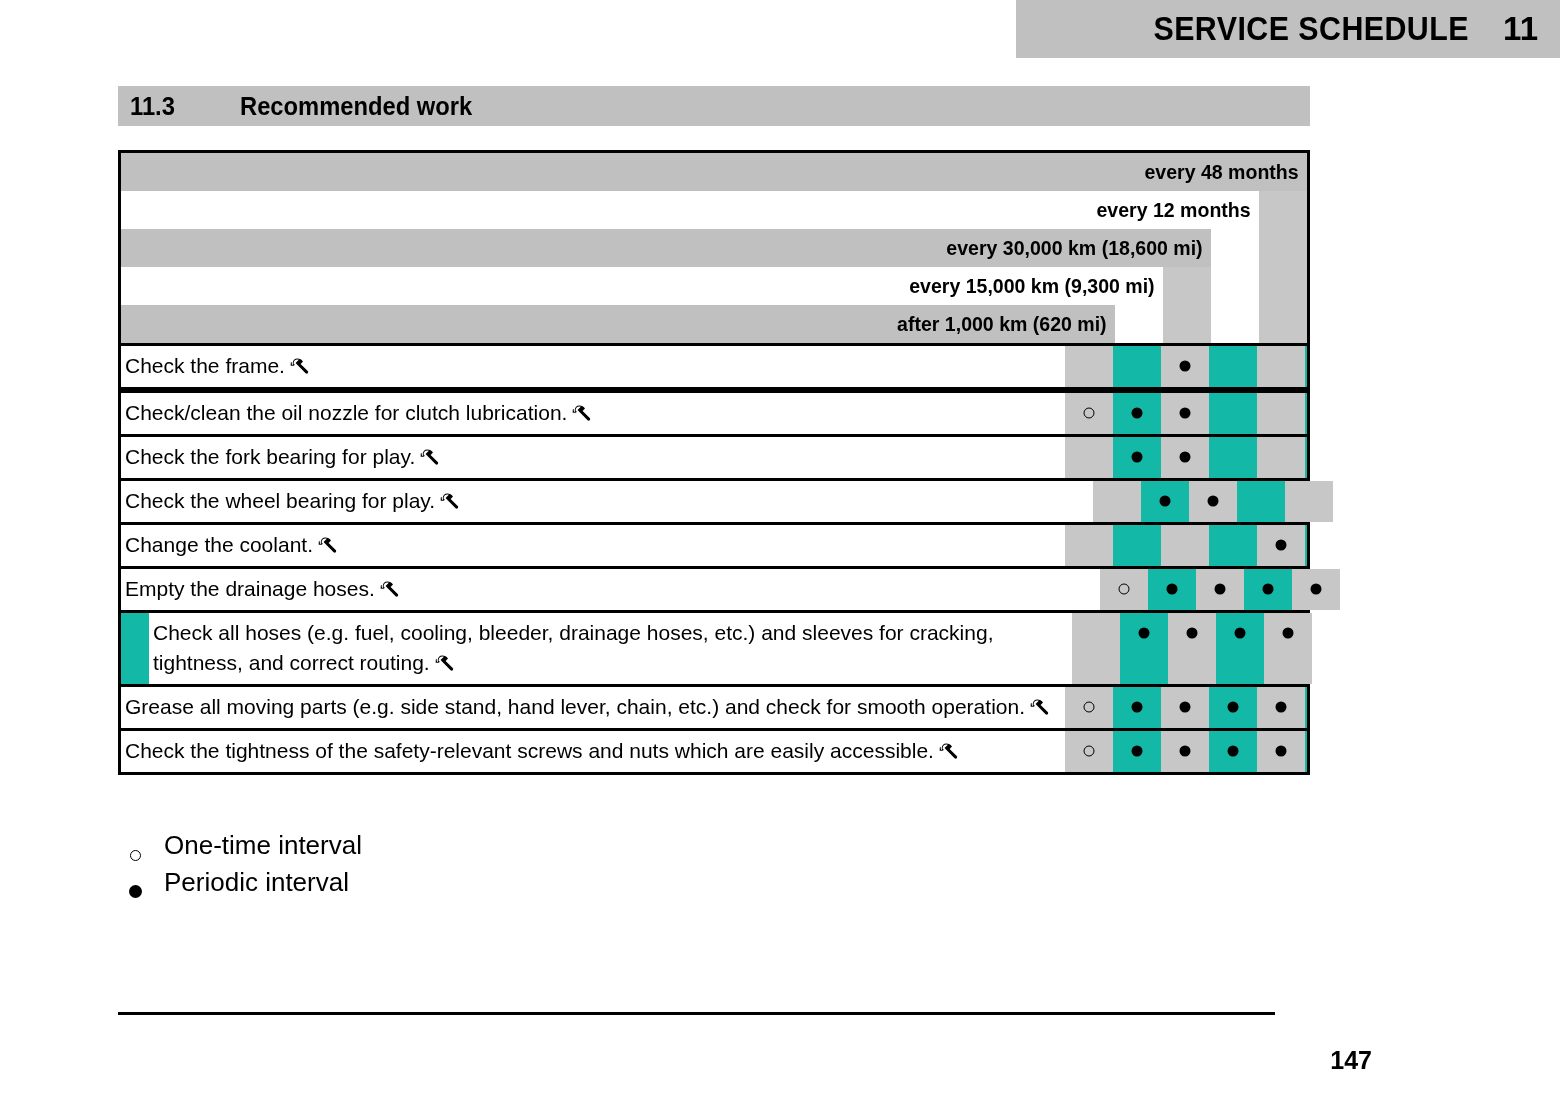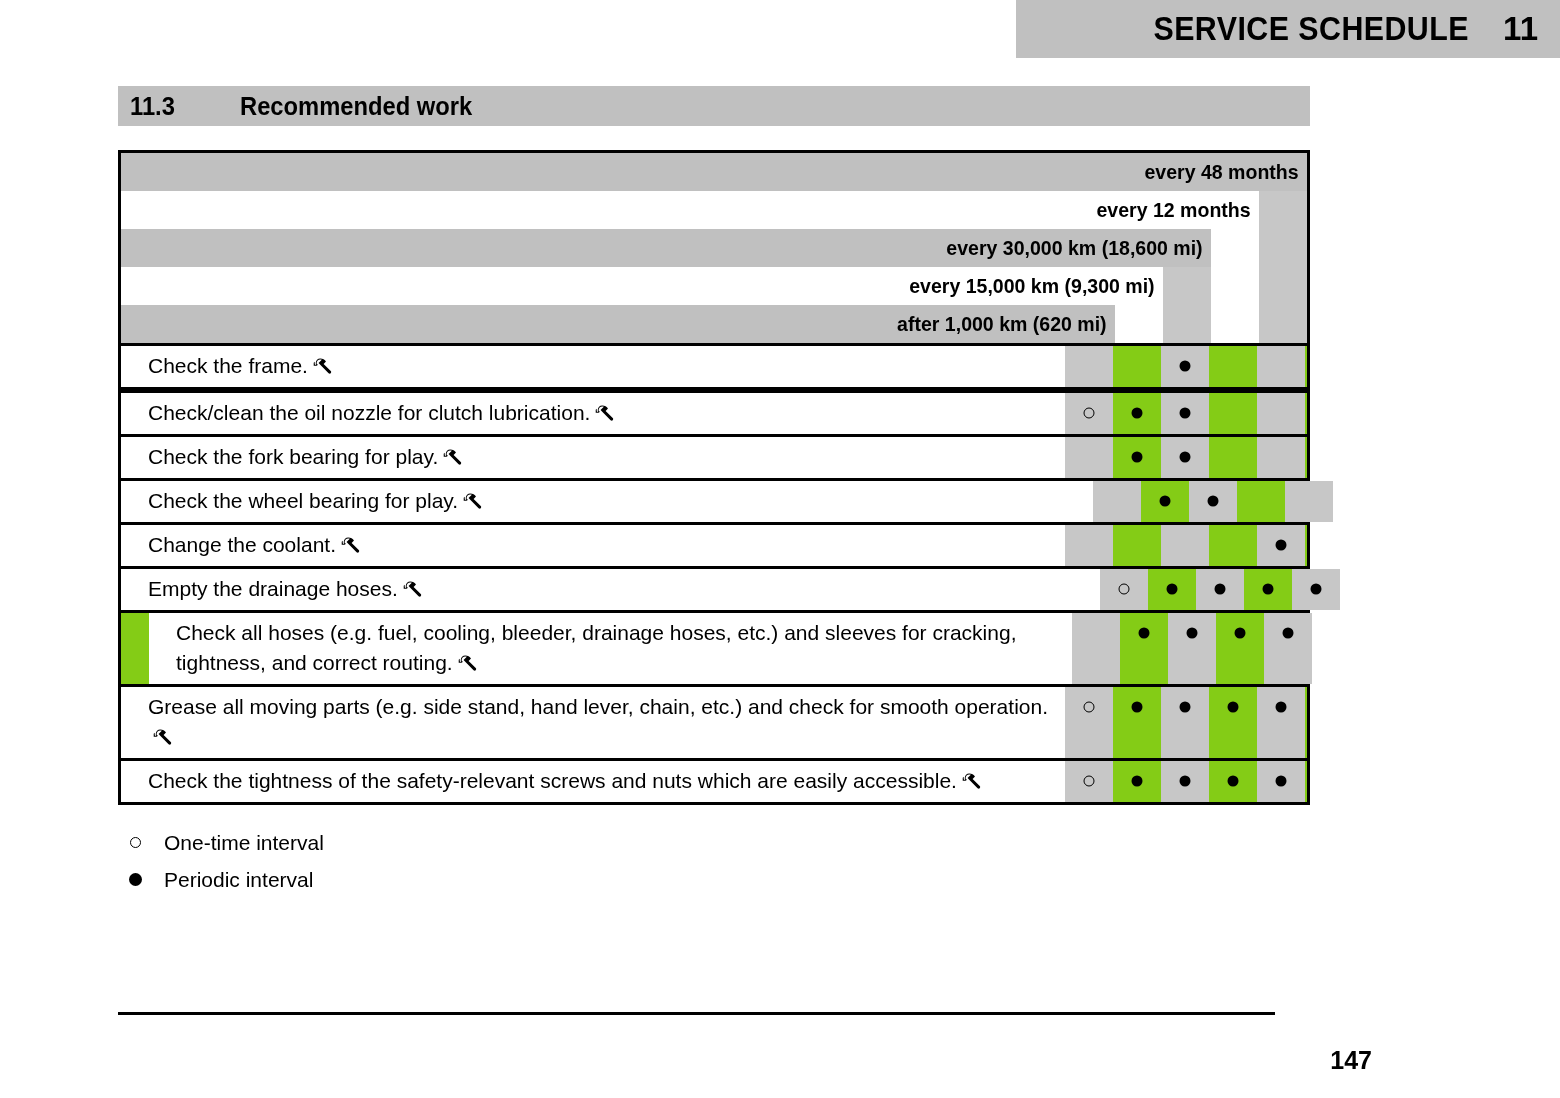--- a/index.html
+++ b/index.html
@@ -73,21 +73,21 @@
   }
 
   
   .table-wrap {
     position: absolute;
     left: 118px;
     top: 150px;
     width: 1192px;
     border: 3px solid #000;
     box-sizing: border-box;
-    background: #84cc16;
+    background: #14b8a6;
   }
 
   
   .hdr-row {
     position: relative;
     height: 38px;
     display: flex;
     align-items: center;
     box-sizing: border-box;
   }
@@ -122,21 +122,21 @@
   .body-row {
     position: relative;
     display: flex;
     box-sizing: border-box;
     border-top: 3px solid #000;
   }
   .body-row:first-child { border-top: none; }
   .task-cell {
     width: 947px;
     box-sizing: border-box;
-    padding: 5px 10px 6px 27px;
+    padding: 5px 10px 6px 4px;
     font-size: 21px;
     line-height: 30px;
     background: #fff;
   }
   .marks-cell {
     position: relative;
     width: 242px;
     box-sizing: border-box;
   }
   .mk-col {
@@ -178,23 +178,23 @@
 
   
   .legend {
     position: absolute;
     left: 110px;
     top: 824px;
     width: 500px;
   }
   .legend-item {
     display: flex;
-    align-items: center;
+    align-items: flex-end;
     height: 37px;
-    font-size: 21px;
+    font-size: 26px;
   }
   .legend-mark {
     width: 50px;
     display: flex;
     justify-content: center;
     align-items: center;
   }
   .legend-label { margin-left: 4px; }
 
   

